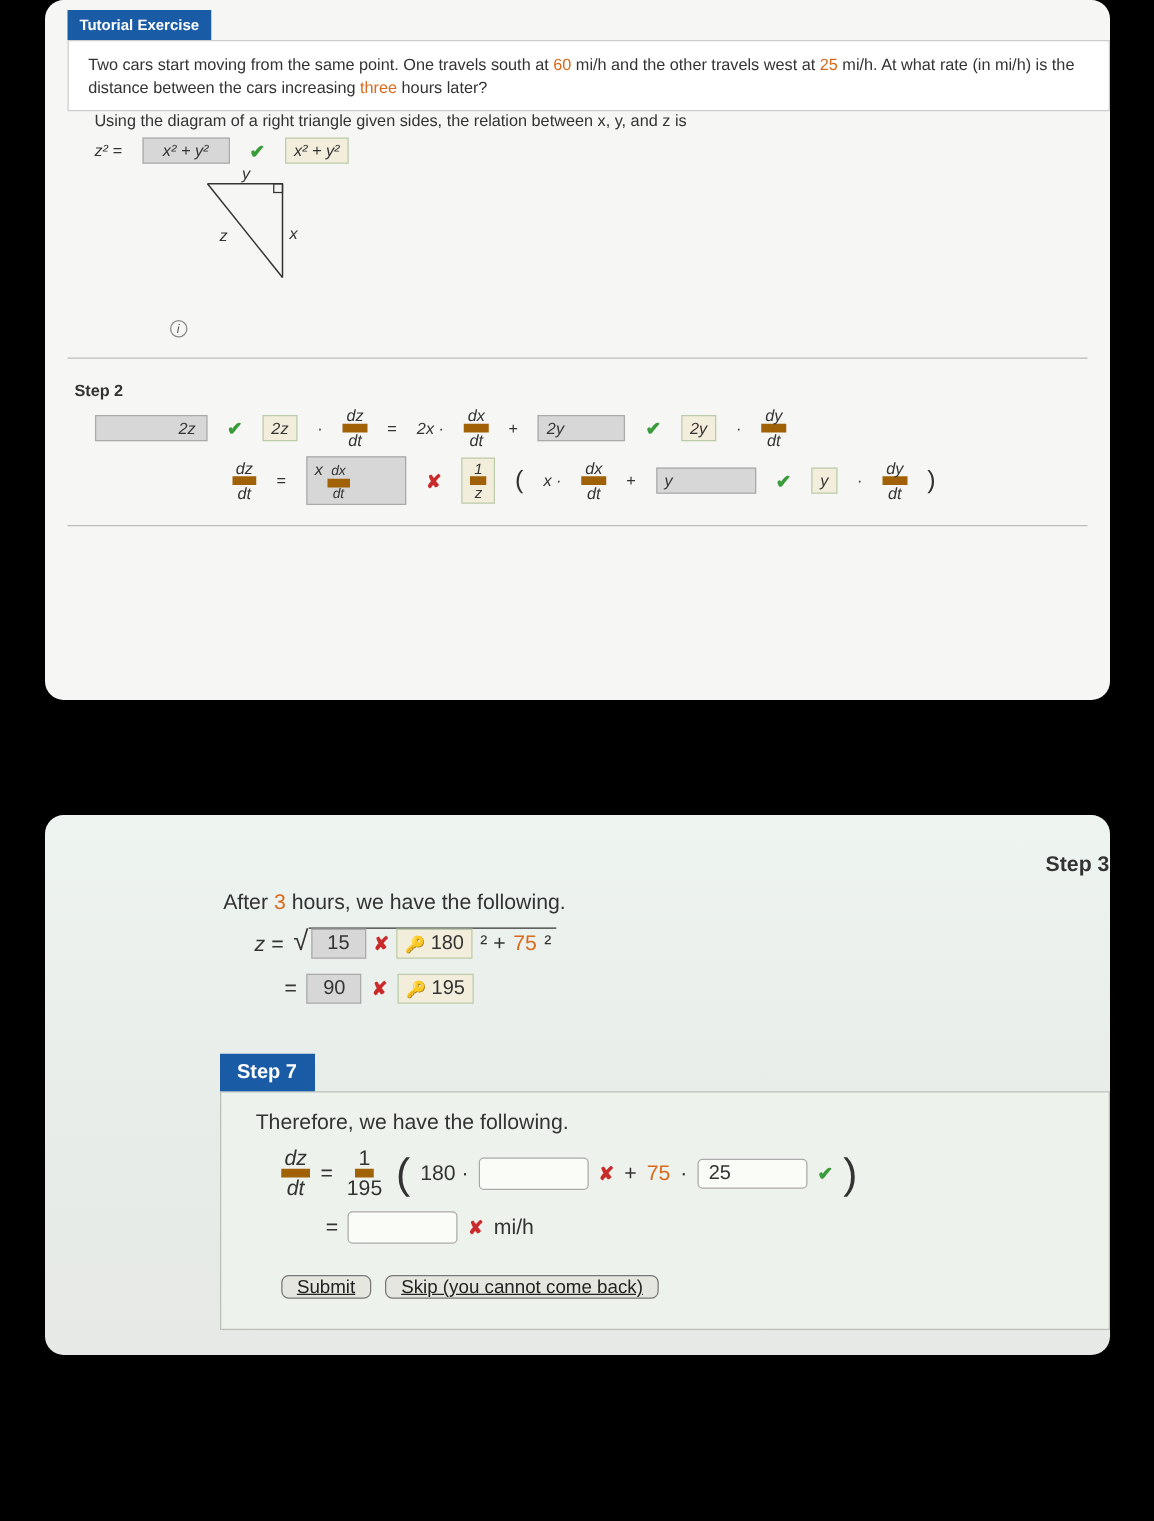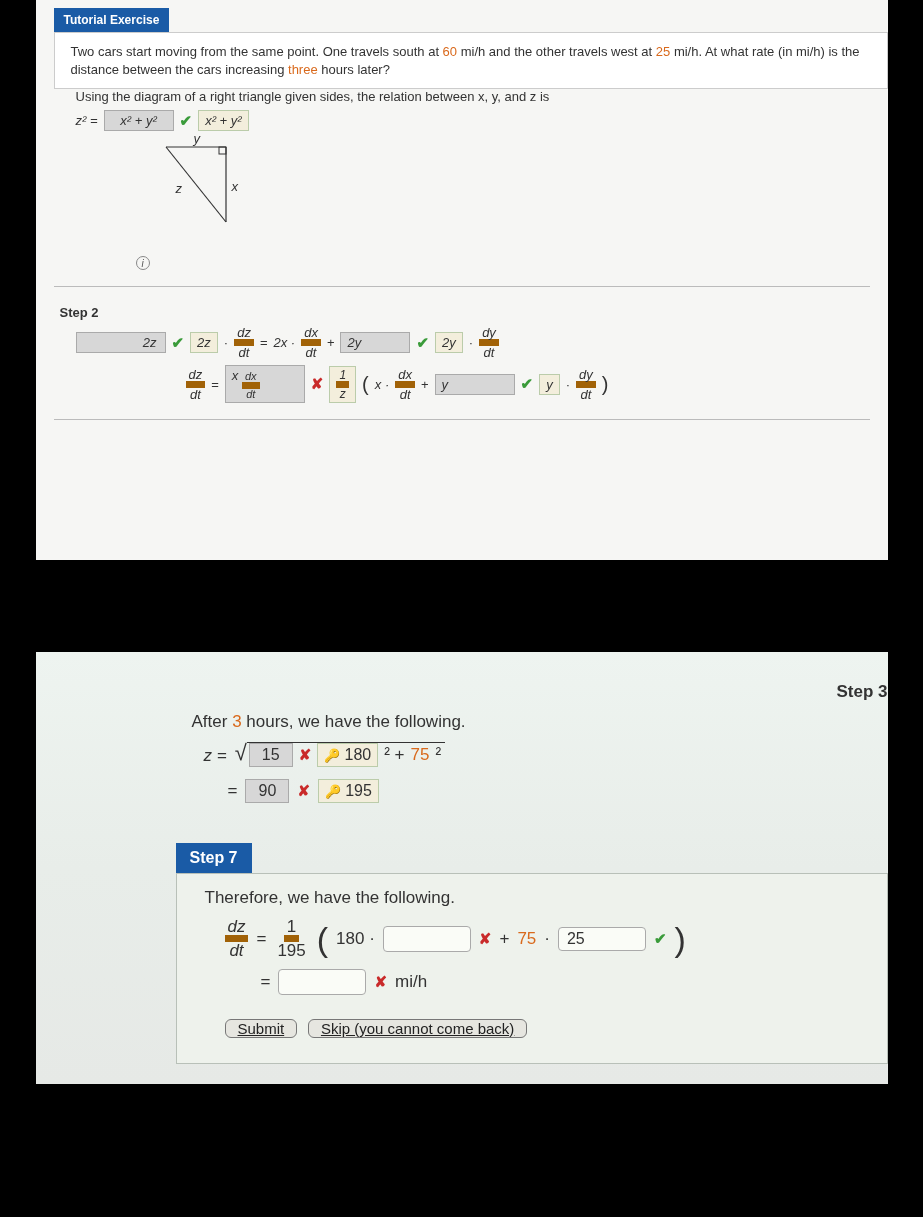--- a/index.html
+++ b/index.html
@@ -1,26 +1,26 @@
 <!DOCTYPE html>
 <html><head>
 <meta charset="utf-8">
 <style>
   * { box-sizing: border-box; margin: 0; padding: 0; }
   body { background: #000; font-family: Arial, Helvetica, sans-serif; font-size: 13px; color: #333; width: 923px; }
-  .photo { width: 852px; margin: 0 auto; background: #f6f6f4; position: relative; }
+  .photo { width: 852px; margin: 0 auto; background: #f6f6f4; position: relative; border-radius: 15px; }
   .photo-top { height: 560px; }
   .photo-bottom { margin-top: 46px; padding: 20px 0 20px 120px; background: linear-gradient(180deg,#eef4f0 0%,#e8ede9 50%,#e6e9e6 100%); }
   .gap { height: 46px; background:#000; }
   .tut-header { background:#1a5ba6; color:#fff; font-weight:bold; font-size:12px; padding:5px 10px; display:inline-block; margin:8px 0 0 18px; }
   .problem-box { border:1px solid #ccc; background:#fff; margin:0 0 0 18px; padding:10px 16px 10px 16px; font-size:13px; line-height:1.35; }
   .orange { color:#d9691c; }
   .step-label { font-weight:bold; font-size:13px; margin:18px 0 6px 24px; display:block; color:#333;}
   .step-body { margin:0 0 0 40px; font-size:13px; }
-  .mathline { display:flex; align-items:center; gap:6px; margin:6px 0; flex-wrap:nowrap; }
+  .mathline { display:flex; align-items:center; gap:16px; margin:6px 0; flex-wrap:nowrap; }
   .filled { background:#d7d7d7; border:1px solid #aaa; padding:2px 6px; min-width:44px; text-align:center; display:inline-block; font-style:italic; }
   .filled-wide { min-width:90px; text-align:right; padding-right:8px; }
   .reveal { background:#f3eedc; border:1px solid #bca; padding:2px 6px; display:inline-flex; align-items:center; gap:4px; font-style:italic; }
   .check { color:#3a9b3a; font-weight:bold; font-size:15px; }
   .cross { color:#c92a2a; font-weight:bold; font-size:15px; }
   .key { color:#c9a200; font-size:13px; }
   .frac { display:inline-flex; flex-direction:column; align-items:center; font-style:italic; line-height:1; }
   .frac .num { border-bottom:7px solid #a16207; padding:0 3px; }
   .frac .den { padding:0 3px; }
   .hr { border:none; border-top:1px solid #bbb; margin:16px 18px 0 18px; }
@@ -155,21 +155,21 @@
     </div>
     <hr class="hr">
   </div>
 </div>
 
 <div class="gap"></div>
 
 <div class="photo photo-bottom">
   <div class="step3">
     <div class="step-title">Step 3</div>
-    <div style="margin-left:36px">
+    <div style="margin-left:23px">
       <span>After </span><span class="orange">3</span><span> hours, we have the following.</span>
     </div>
 
     <div class="line">
       <span style="font-style:italic">z  =</span>
       <span class="sqrt">
         <span class="sqrt-sym">√</span>
         <span class="sqrt-bar">
           <span class="filled">15</span>
           <span class="cross">✘</span>

